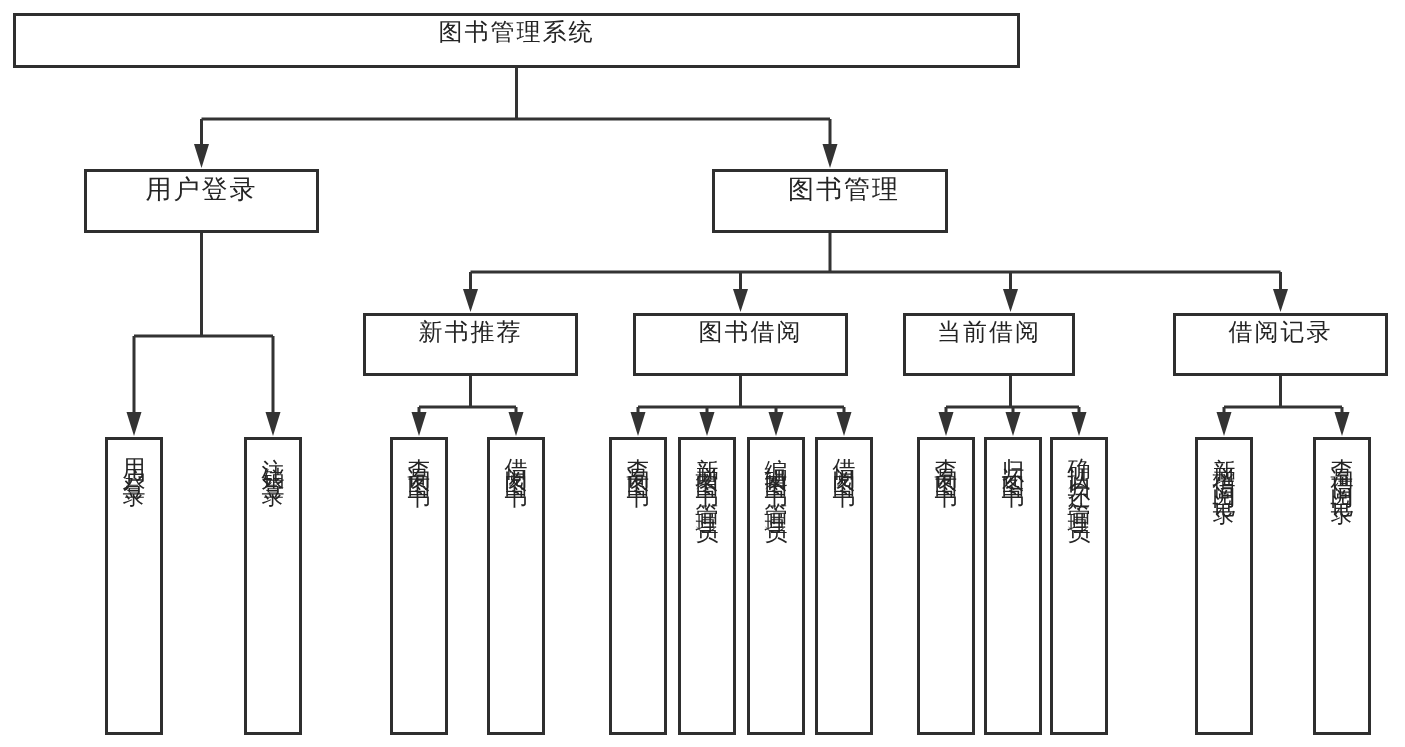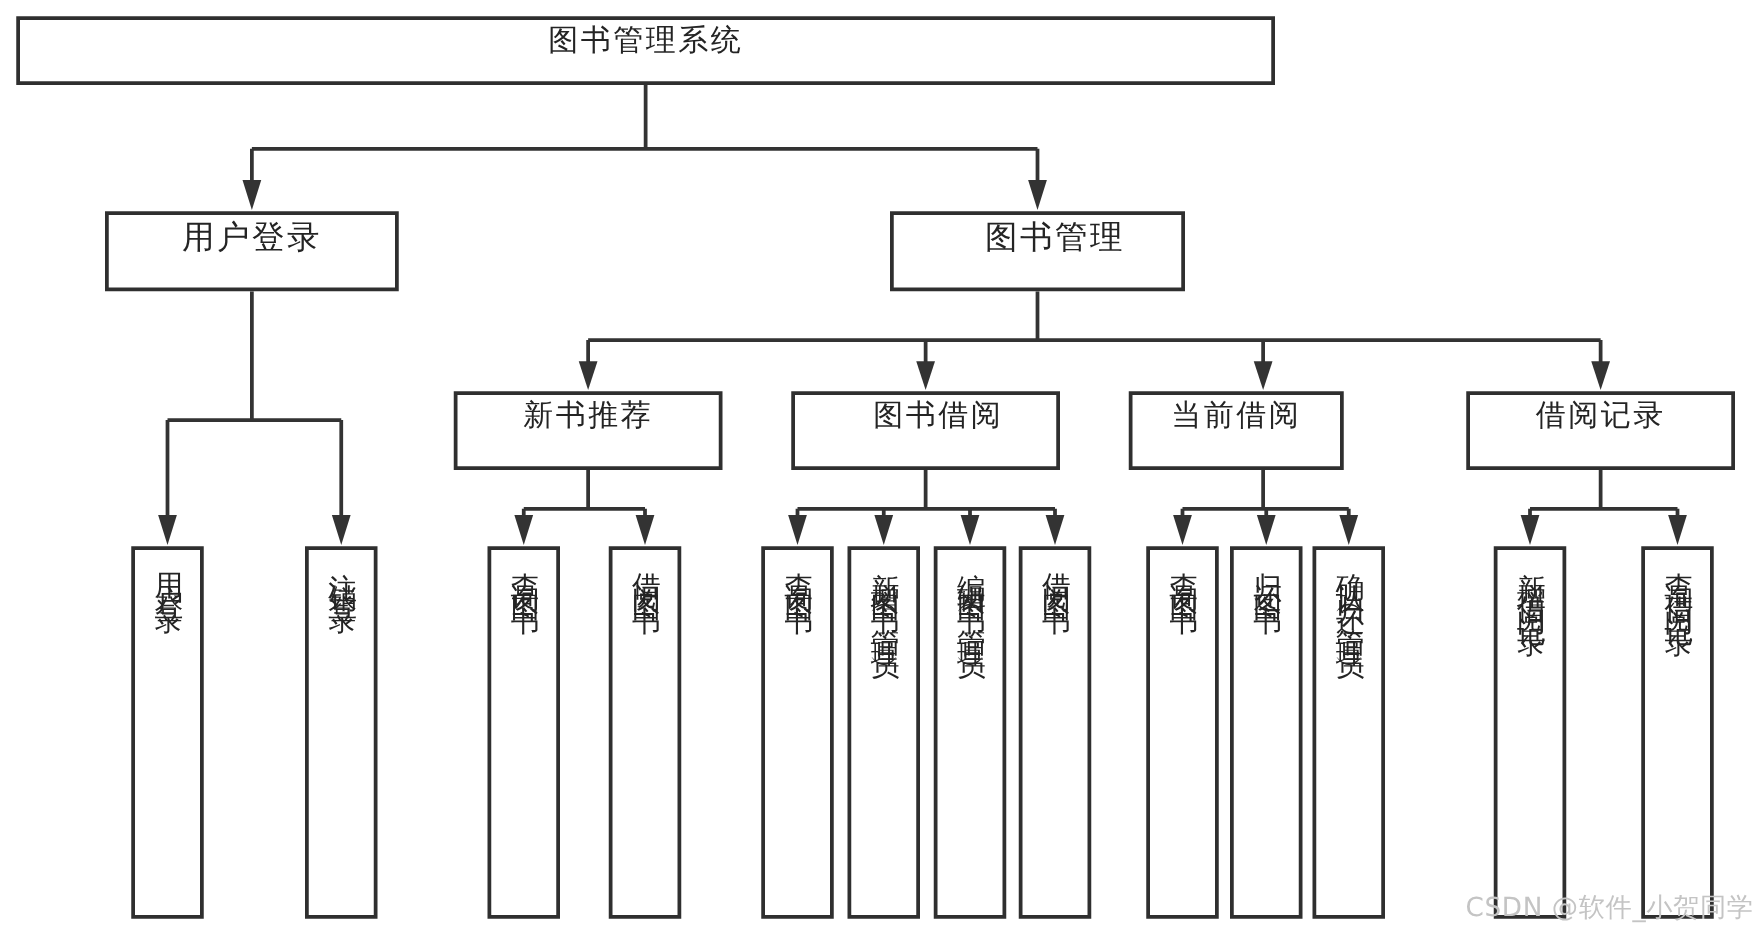--- a/index.html
+++ b/index.html
@@ -159,15 +159,14 @@
     <span class="lbl">确认归还（管理员）</span>
   </div>
 
   <div class="node leaf" style="left:1195px;top:437px;width:58px;height:298px;">
     <span class="lbl">新增借阅记录</span>
   </div>
   <div class="node leaf" style="left:1313px;top:437px;width:58px;height:298px;">
     <span class="lbl">查询借阅记录</span>
   </div>
 
-  <div class="watermark">CSDN @软件_小贺同学</div>
 
 </div>
 
 </body></html>

